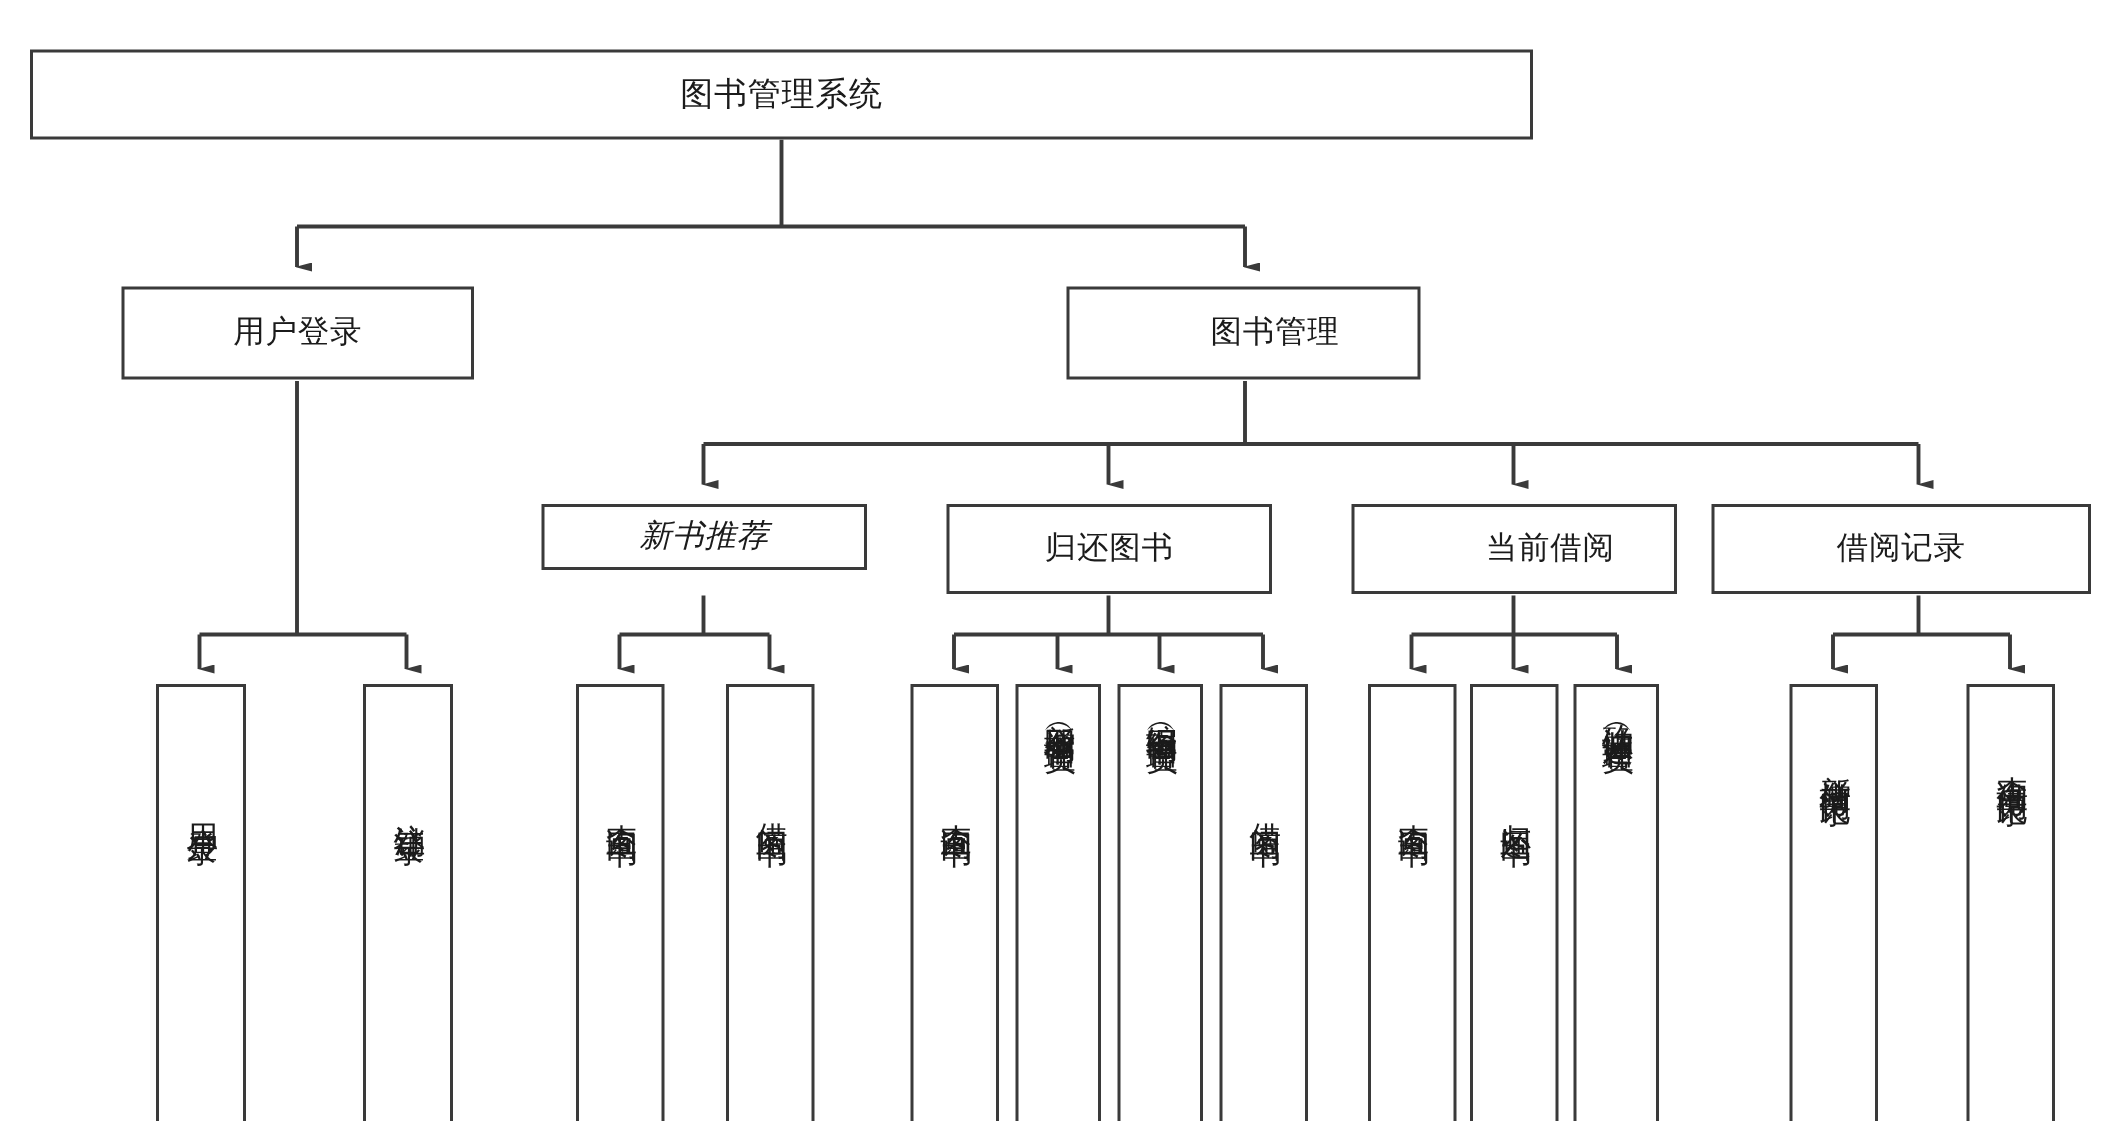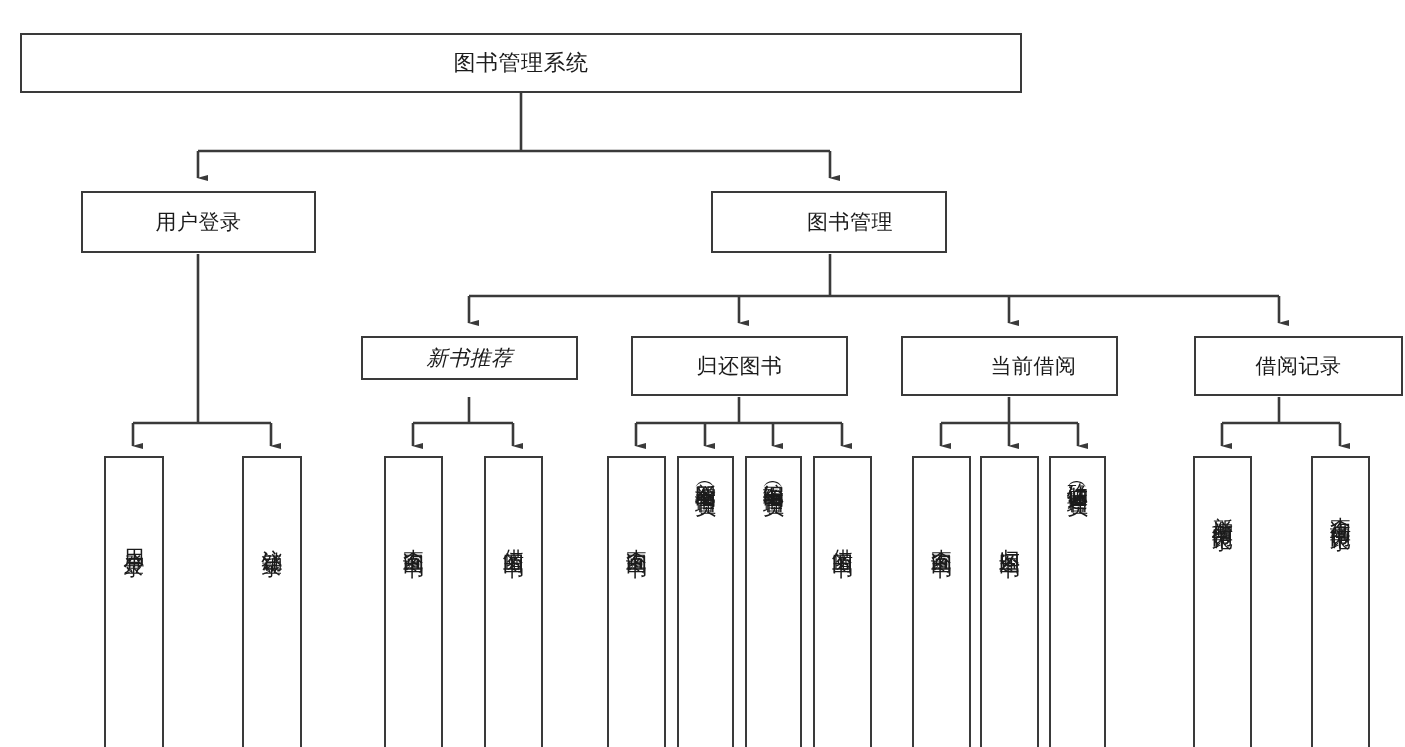--- a/index.html
+++ b/index.html
@@ -147,21 +147,21 @@
 
   <div class="node horiz" style="left:361px; top:316px; width:217px; height:44px;font-style:italic;">
     <span class="label">新书推荐</span>
   </div>
   <div class="node horiz" style="left:631px; top:316px; width:217px; height:60px;">
     <span class="label">归还图书</span>
   </div>
   <div class="node horiz" style="left:901px; top:316px; width:217px; height:60px;padding-left:48px;">
     <span class="label">当前借阅</span>
   </div>
-  <div class="node horiz" style="left:1194px; top:316px; width:209px; height:60px;">
+  <div class="node horiz" style="left:1141px; top:316px; width:253px; height:60px;">
     <span class="label">借阅记录</span>
   </div>
 
   <div class="node vert" style="left:104px; top:436px; width:60px; height:298px; padding-top:74px;">
     <span class="label">用户登录</span>
   </div>
   <div class="node vert" style="left:242px; top:436px; width:60px; height:298px; padding-top:74px;">
     <span class="label">注销登录</span>
   </div>
 

